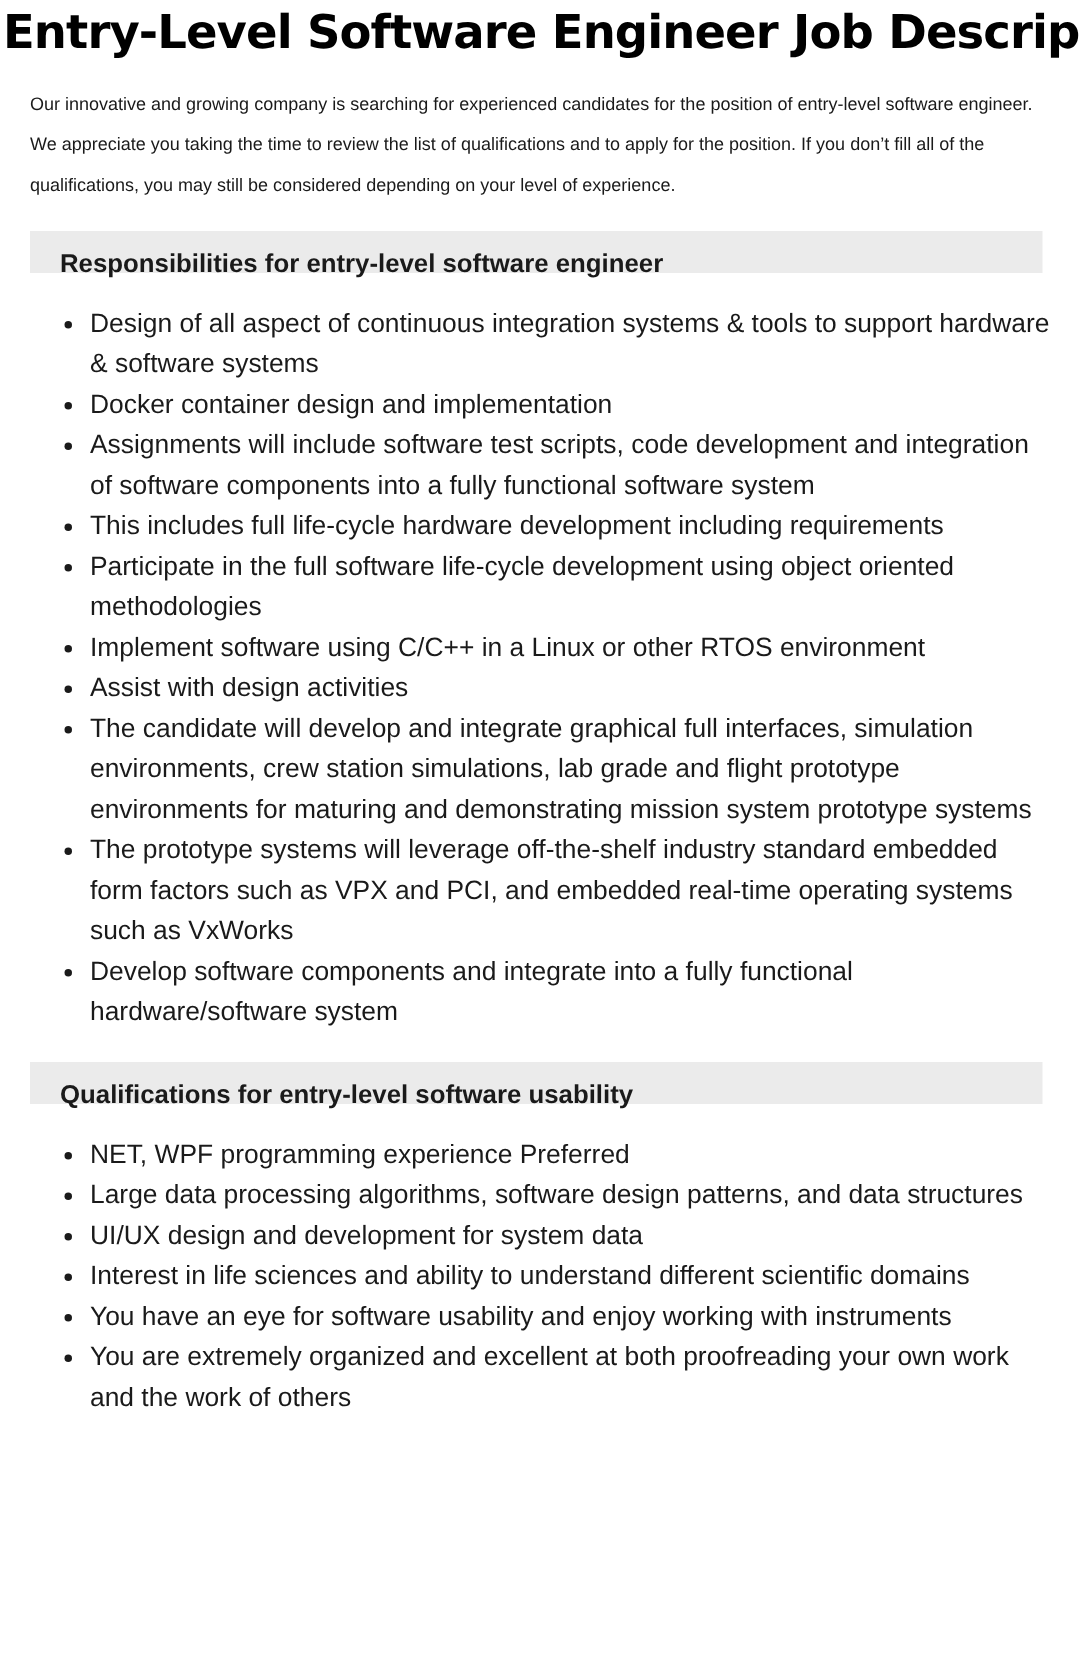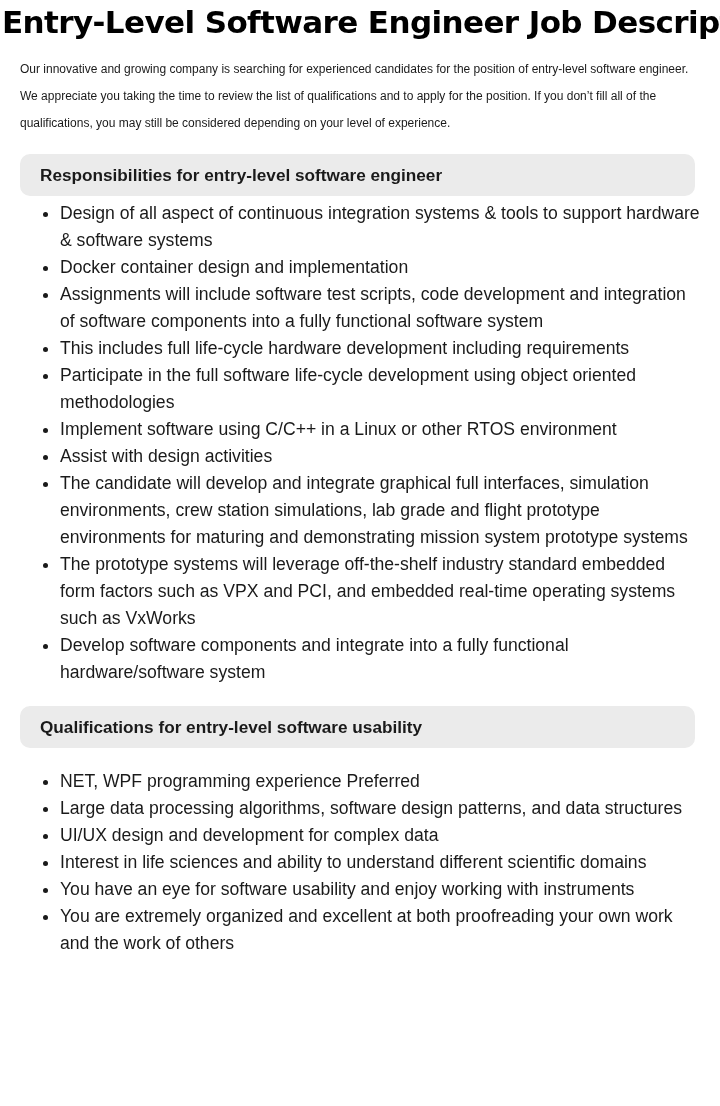--- a/index.html
+++ b/index.html
@@ -21,39 +21,38 @@
     }
     .intro {
       margin: 12px 20px 0 20px;
       font-size: 12px;
       line-height: 27px;
       color: #1a1a1a;
     }
     .section-header {
       margin: 17px 25px 0 20px;
       background: #ebebeb;
-      height: 42px;
+      height: 28px;
       line-height: 42px;
       padding-left: 20px;
       font-size: 17.2px;
       font-weight: bold;
       color: #1a1a1a;
-      border-radius: 10px;
     }
     ul.list {
       margin: 20px 20px 0 20px;
       padding-left: 40px;
       list-style: disc;
     }
     ul.list li {
       font-size: 17.6px;
       line-height: 27px;
       color: #1a1a1a;
     }
-    #resp-list { margin-top: 4px; }
+    #resp-list { margin-top: 20px; }
     #qual-header { margin-top: 20px; }
   </style>
 </head>
 <body>
 
 <h1 class="title">Entry-Level Software Engineer Job Description</h1>
 <p class="intro">Our innovative and growing company is searching for experienced candidates for the position of entry-level software engineer. We appreciate you taking the time to review the list of qualifications and to apply for the position. If you don’t fill all of the qualifications, you may still be considered depending on your level of experience.</p>
 
 <div class="section-header">Responsibilities for entry-level software engineer</div>
 <ul class="list" id="resp-list">
@@ -66,17 +65,17 @@
   <li>Assist with design activities</li>
   <li>The candidate will develop and integrate graphical full interfaces, simulation environments, crew station simulations, lab grade and flight prototype environments for maturing and demonstrating mission system prototype systems</li>
   <li>The prototype systems will leverage off-the-shelf industry standard embedded form factors such as VPX and PCI, and embedded real-time operating systems such as VxWorks</li>
   <li>Develop software components and integrate into a fully functional hardware/software system</li>
 </ul>
 
 <div class="section-header" id="qual-header">Qualifications for entry-level software usability</div>
 <ul class="list">
   <li>NET, WPF programming experience Preferred</li>
   <li>Large data processing algorithms, software design patterns, and data structures</li>
-  <li>UI/UX design and development for complex data</li>
+  <li>UI/UX design and development for system data</li>
   <li>Interest in life sciences and ability to understand different scientific domains</li>
   <li>You have an eye for software usability and enjoy working with instruments</li>
   <li>You are extremely organized and excellent at both proofreading your own work and the work of others</li>
 </ul>
 
 </body></html>

